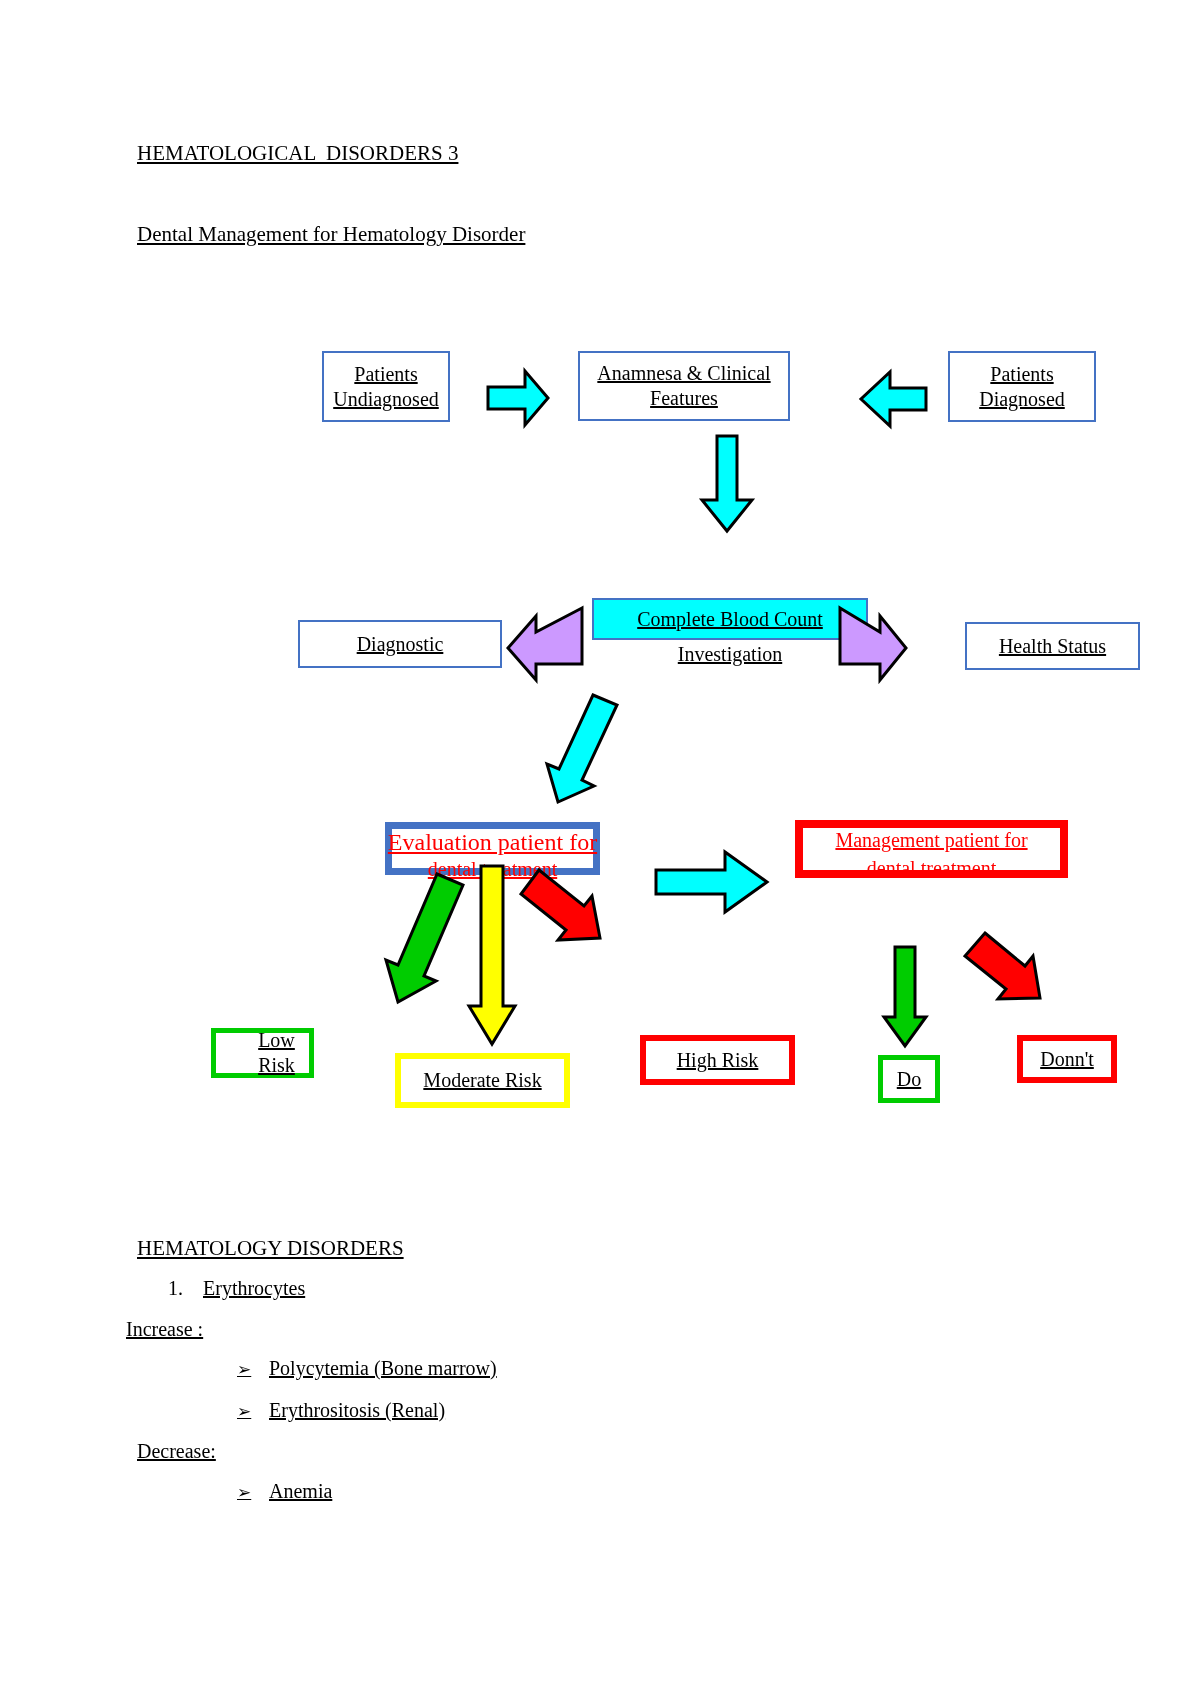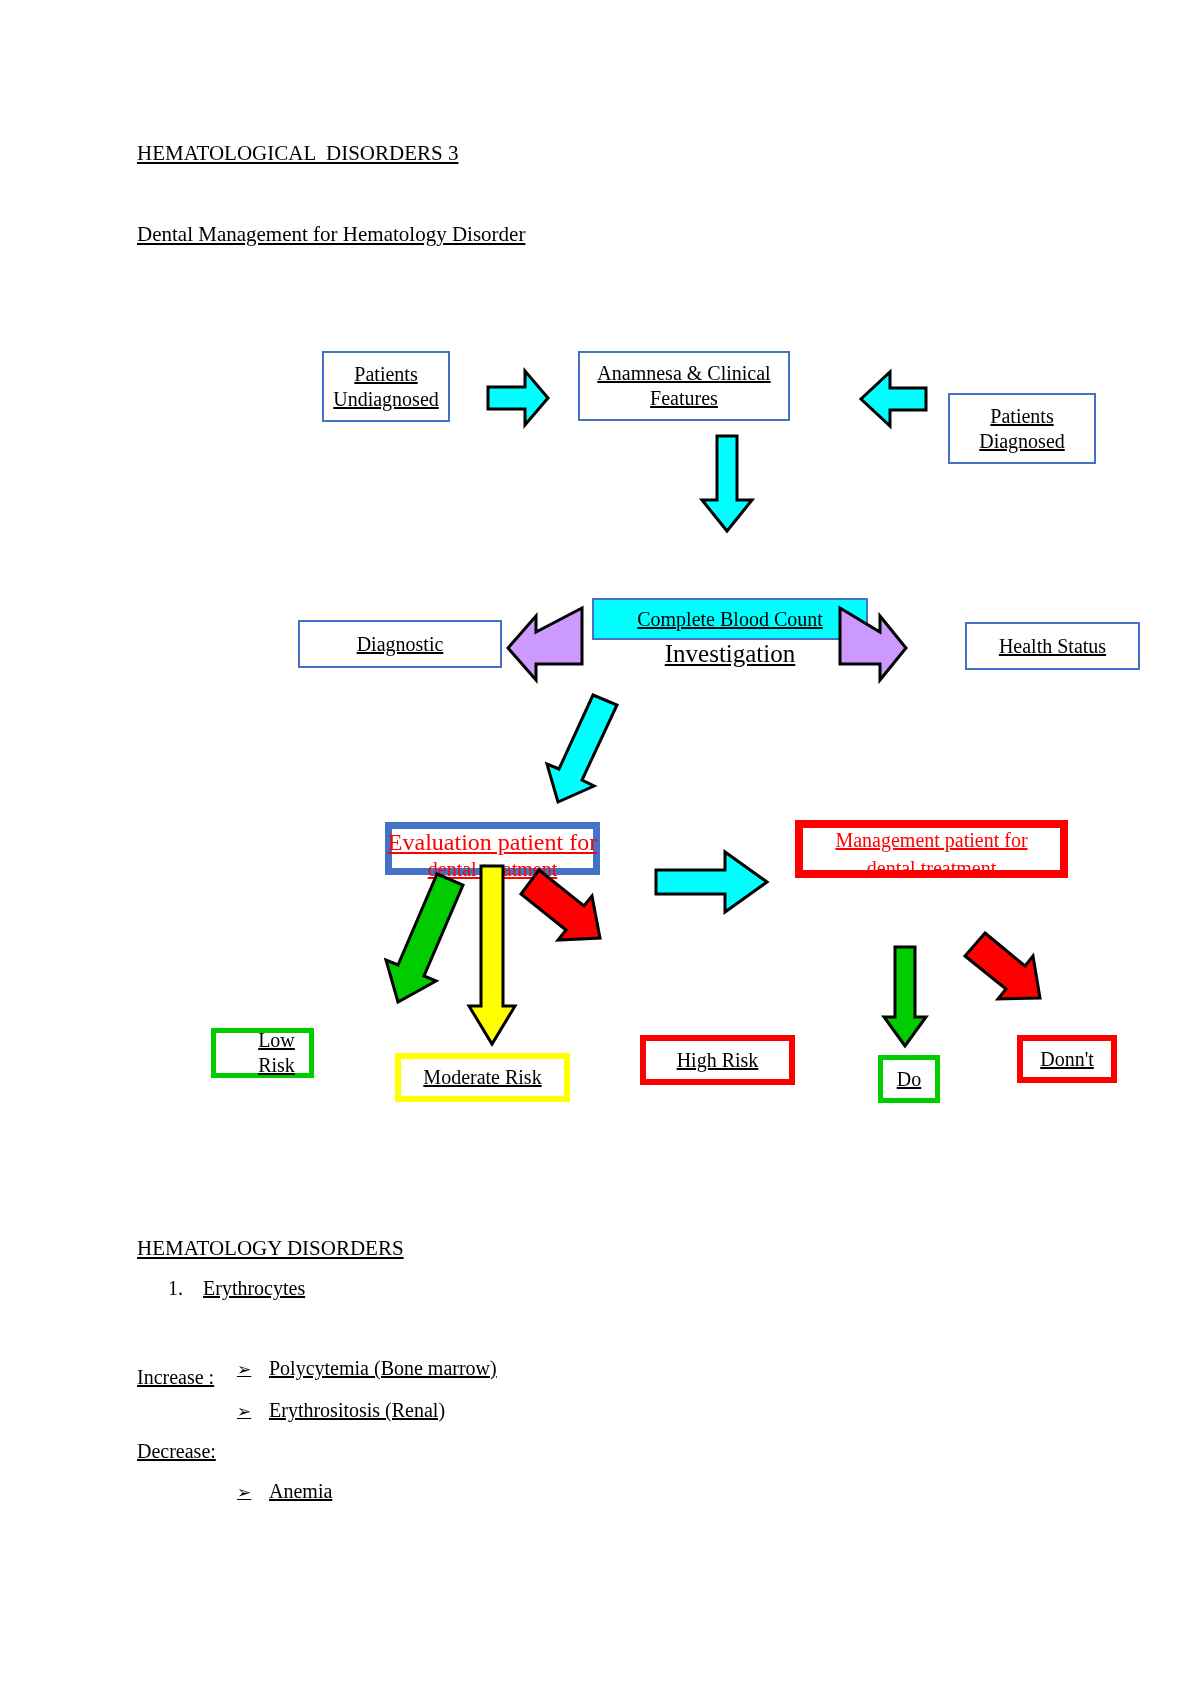--- a/index.html
+++ b/index.html
@@ -2,21 +2,21 @@
 <html><head>
 <meta charset="utf-8">
 <style>
   html,body{margin:0;padding:0;}
   body{
     width:1200px;height:1698px;position:relative;background:#ffffff;
     font-family:"Liberation Serif", serif;color:#000;
   }
   .abs{position:absolute;text-decoration:underline;}
   .tc{text-align:center;}
-  .txt{font-size:25px;line-height:26px;}
+  .txt{font-size:20px;line-height:26px;}
   .fbox{
     display:flex;align-items:center;justify-content:center;text-align:center;
     font-size:20px;line-height:25px;background:#fff;box-sizing:border-box;
   }
   .box-blue{border:2px solid #4472C4;}
   .box-blue-thick{border:7px solid #4472C4;background:#fff;box-sizing:border-box;}
   .box-red-thick{border:8px solid #FF0000;background:#fff;box-sizing:border-box;}
   .box-green{border:5px solid #00CC00;}
   .box-yellow{border:6px solid #FFFF00;}
   .box-red{border:6px solid #FF0000;}
@@ -50,21 +50,21 @@
   <div class="abs fbox box-blue" style="left:578px;top:351px;width:212px;height:70px;">
     <span>Anamnesa &amp; Clinical Features</span>
   </div>
 
   <span class="abs" style="left:858px;top:368px;">
     <svg class="arrow" width="70" height="62">
       <polygon points="68,20 32,20 32,4 3,31 32,58 32,42 68,42" fill="#00FFFF"></polygon>
     </svg>
   </span>
 
-  <div class="abs fbox box-blue" style="left:948px;top:351px;width:148px;height:71px;margin-top:42px;">
+  <div class="abs fbox box-blue" style="left:948px;top:351px;width:148px;height:71px;">
     <span>Patients Diagnosed</span>
   </div>
 
   <span class="abs" style="left:700px;top:436px;">
     <svg class="arrow" width="54" height="98">
       <polygon points="17,0 37,0 37,64 52,64 27,95 2,64 17,64" fill="#00FFFF"></polygon>
     </svg>
   </span>
 
   <div class="abs fbox box-blue" style="left:298px;top:620px;width:204px;height:48px;">
@@ -139,21 +139,21 @@
   <span class="abs" style="left:963px;top:930px;">
     <svg class="arrow" width="90" height="75">
       <polygon points="22,3 62,36 70,26 77,68 35,69 43,59 2,26" fill="#FF0000"></polygon>
     </svg>
   </span>
 
   <div class="abs fbox box-green" style="left:211px;top:1028px;width:103px;height:50px;padding-left:28px;">
     <span>Low Risk</span>
   </div>
 
-  <div class="abs fbox box-yellow" style="left:395px;top:1053px;width:175px;height:49px;">
+  <div class="abs fbox box-yellow" style="left:395px;top:1053px;width:175px;height:55px;">
     <span>Moderate Risk</span>
   </div>
 
   <div class="abs fbox box-red" style="left:640px;top:1035px;width:155px;height:50px;">
     <span>High Risk</span>
   </div>
 
   <div class="abs fbox box-green" style="left:878px;top:1055px;width:62px;height:48px;">
     <span>Do</span>
   </div>
@@ -163,21 +163,21 @@
   </div>
 
 </div>
 
 <div class="abs" style="left:137px;top:1236px;font-size:21px;">HEMATOLOGY DISORDERS</div>
 
 <div class="abs" style="left:168px;top:1277px;font-size:20px;">
   <span class="num">1.</span><span>Erythrocytes</span>
 </div>
 
-<div class="abs" style="left:137px;top:1318px;font-size:20px;margin-top:48px;">Increase :</div>
+<div class="abs" style="left:126px;top:1318px;font-size:20px;">Increase :</div>
 
 <div class="abs bullet-row" style="left:237px;top:1357px;">
   <span class="bullet-glyph">➢</span>
   <span>Polycytemia (Bone marrow)</span>
 </div>
 
 <div class="abs bullet-row" style="left:237px;top:1399px;">
   <span class="bullet-glyph">➢</span>
   <span>Erythrositosis (Renal)</span>
 </div>

